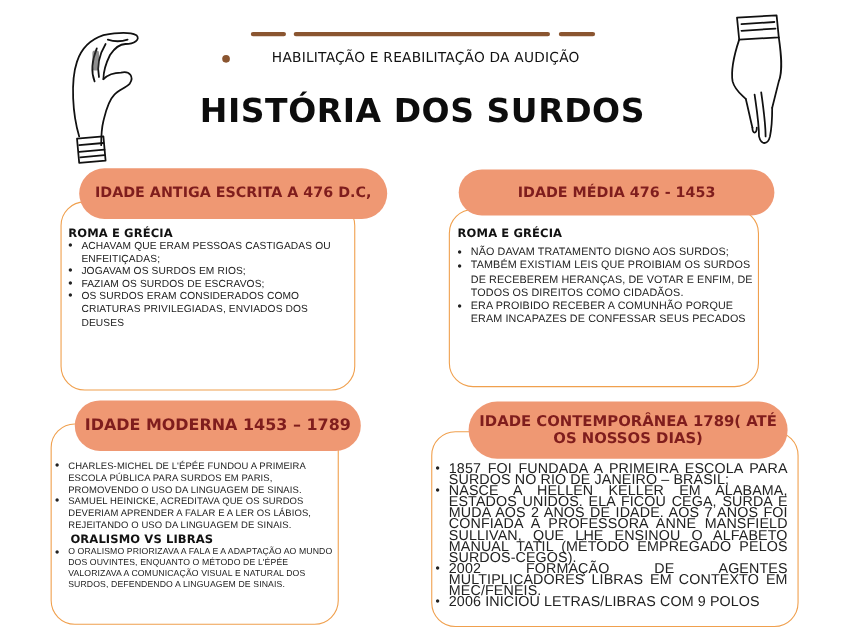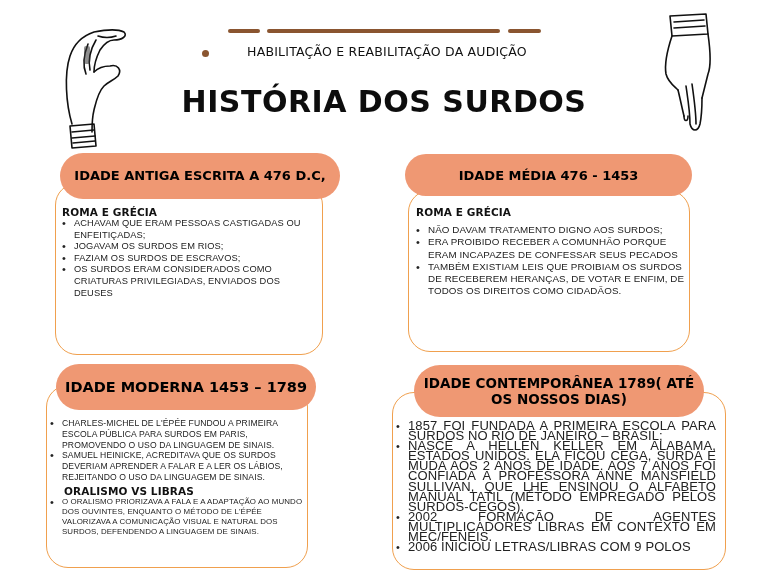--- a/index.html
+++ b/index.html
@@ -26,22 +26,22 @@
       position: absolute; left: 150px; top: 84px; width: 468px; text-align: center;
       font-family: "DejaVu Sans", sans-serif; font-weight: bold; font-size: 30px;
       line-height: 36px; letter-spacing: 0.5px; color: #0d0d0d;
     }
 
     .box {
       position: absolute; border: 1.5px solid #f0a04e; border-radius: 22px; background: #fff;
     }
     .pill {
       position: absolute; background: #ef9873; border-radius: 28px;
-      font-family: "DejaVu Sans", sans-serif; font-weight: bold; color: #000000;
-      display: flex; align-items: center; justify-content: center; text-align: center;
+      font-family: "DejaVu Sans", sans-serif; font-weight: bold; color: #7f1d1d;
+      display: flex; align-items: center; justify-content: center; text-align: center; margin-left: 12px;
     }
 
     .sec-head { font-family: "DejaVu Sans", sans-serif; font-weight: bold; color: #111; }
     ul.items { list-style: none; }
     ul.items li { position: relative; padding-left: 12px; }
     ul.items li::before { content: "•"; position: absolute; left: 0; top: 0; font-size: 11px; }
 
     .content { position: absolute; font-size: 9.3px; line-height: 11.6px; color: #222; letter-spacing: 0.1px; }
 
     
@@ -118,22 +118,22 @@
     <li>OS SURDOS ERAM CONSIDERADOS COMO CRIATURAS PRIVILEGIADAS, ENVIADOS DOS DEUSES</li>
   </ul>
 </div>
 
 <div class="box box2"></div>
 <div class="pill pill2">IDADE MÉDIA 476 - 1453</div>
 <div class="content content2">
   <div class="sec-head">ROMA E GRÉCIA</div>
   <ul class="items">
     <li>NÃO DAVAM TRATAMENTO DIGNO AOS SURDOS;</li>
+    <li> TAMBÉM EXISTIAM LEIS QUE PROIBIAM OS SURDOS DE RECEBEREM HERANÇAS, DE VOTAR E ENFIM, DE TODOS OS DIREITOS COMO CIDADÃOS.</li>
     <li> ERA PROIBIDO RECEBER A COMUNHÃO PORQUE ERAM INCAPAZES DE CONFESSAR SEUS PECADOS</li>
-    <li> TAMBÉM EXISTIAM LEIS QUE PROIBIAM OS SURDOS DE RECEBEREM HERANÇAS, DE VOTAR E ENFIM, DE TODOS OS DIREITOS COMO CIDADÃOS.</li>
   </ul>
 </div>
 
 <div class="box box3"></div>
 <div class="pill pill3">IDADE MODERNA 1453 – 1789</div>
 <div class="content content3">
   <ul class="items">
     <li> CHARLES-MICHEL DE L'ÉPÉE FUNDOU A PRIMEIRA ESCOLA PÚBLICA PARA SURDOS EM PARIS, PROMOVENDO O USO DA LINGUAGEM DE SINAIS.</li>
     <li>SAMUEL HEINICKE, ACREDITAVA QUE OS SURDOS DEVERIAM APRENDER A FALAR E A LER OS LÁBIOS, REJEITANDO O USO DA LINGUAGEM DE SINAIS.</li>
   </ul>

